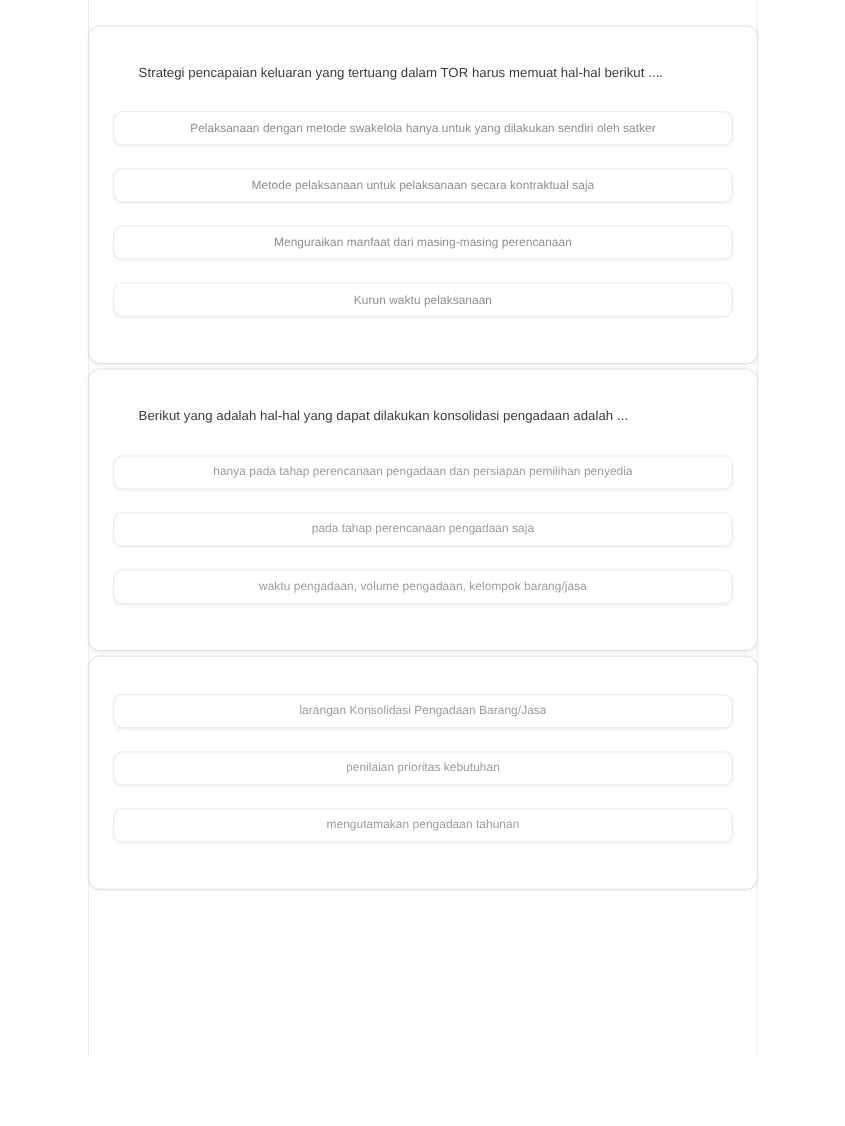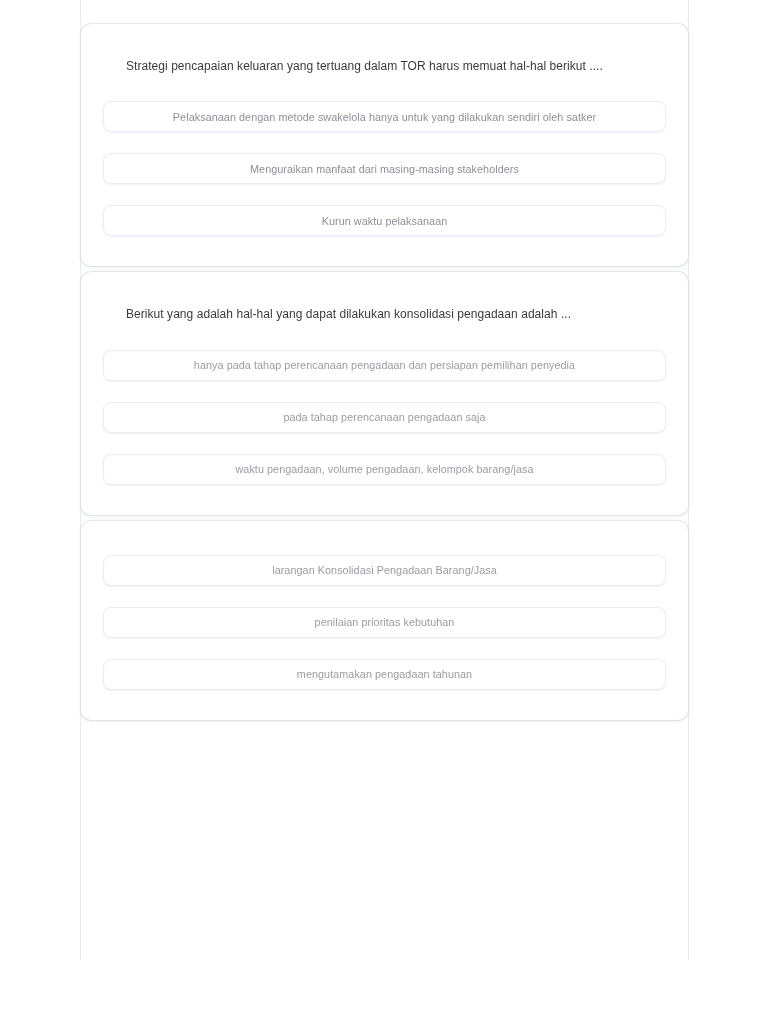--- a/index.html
+++ b/index.html
@@ -71,21 +71,21 @@
     margin: 0 0 21px 0;
     background: #ffffff;
     border: 1px solid #ebedf2;
     border-radius: 8px;
     box-shadow: 0 1px 2px rgba(70, 75, 100, 0.07);
     box-sizing: border-box;
     cursor: pointer;
     padding: 12px 14px;
   }
   .option-row:last-child {
-    margin-bottom: 0;
+    margin-bottom: 12px;
   }
 
   .option-label {
     font-size: 10.8px;
     color: #8e8e99;
     letter-spacing: 0.06px;
     line-height: 1.3;
     text-align: center;
     white-space: nowrap;
     overflow: hidden;
@@ -108,21 +108,24 @@
 <div class="form-scroll">
 
   <div class="question-card card-1">
     <div class="card-inner">
       <p class="question-text">Strategi pencapaian keluaran yang tertuang dalam TOR harus memuat hal-hal berikut ....</p>
       <div class="options-list">
         <div class="option-row">
           <span class="option-label">Pelaksanaan dengan metode swakelola hanya untuk yang dilakukan sendiri oleh satker</span>
         </div>
         <div class="option-row">
-          <span class="option-label">Menguraikan manfaat dari masing-masing stakeholders</span>
+          <span class="option-label">Metode pelaksanaan untuk pelaksanaan secara kontraktual saja</span>
+        </div>
+        <div class="option-row">
+          <span class="option-label">Menguraikan manfaat dari masing-masing perencanaan</span>
         </div>
         <div class="option-row">
           <span class="option-label">Kurun waktu pelaksanaan</span>
         </div>
       </div>
     </div>
   </div>
 
   <div class="question-card card-2">
     <div class="card-inner">

